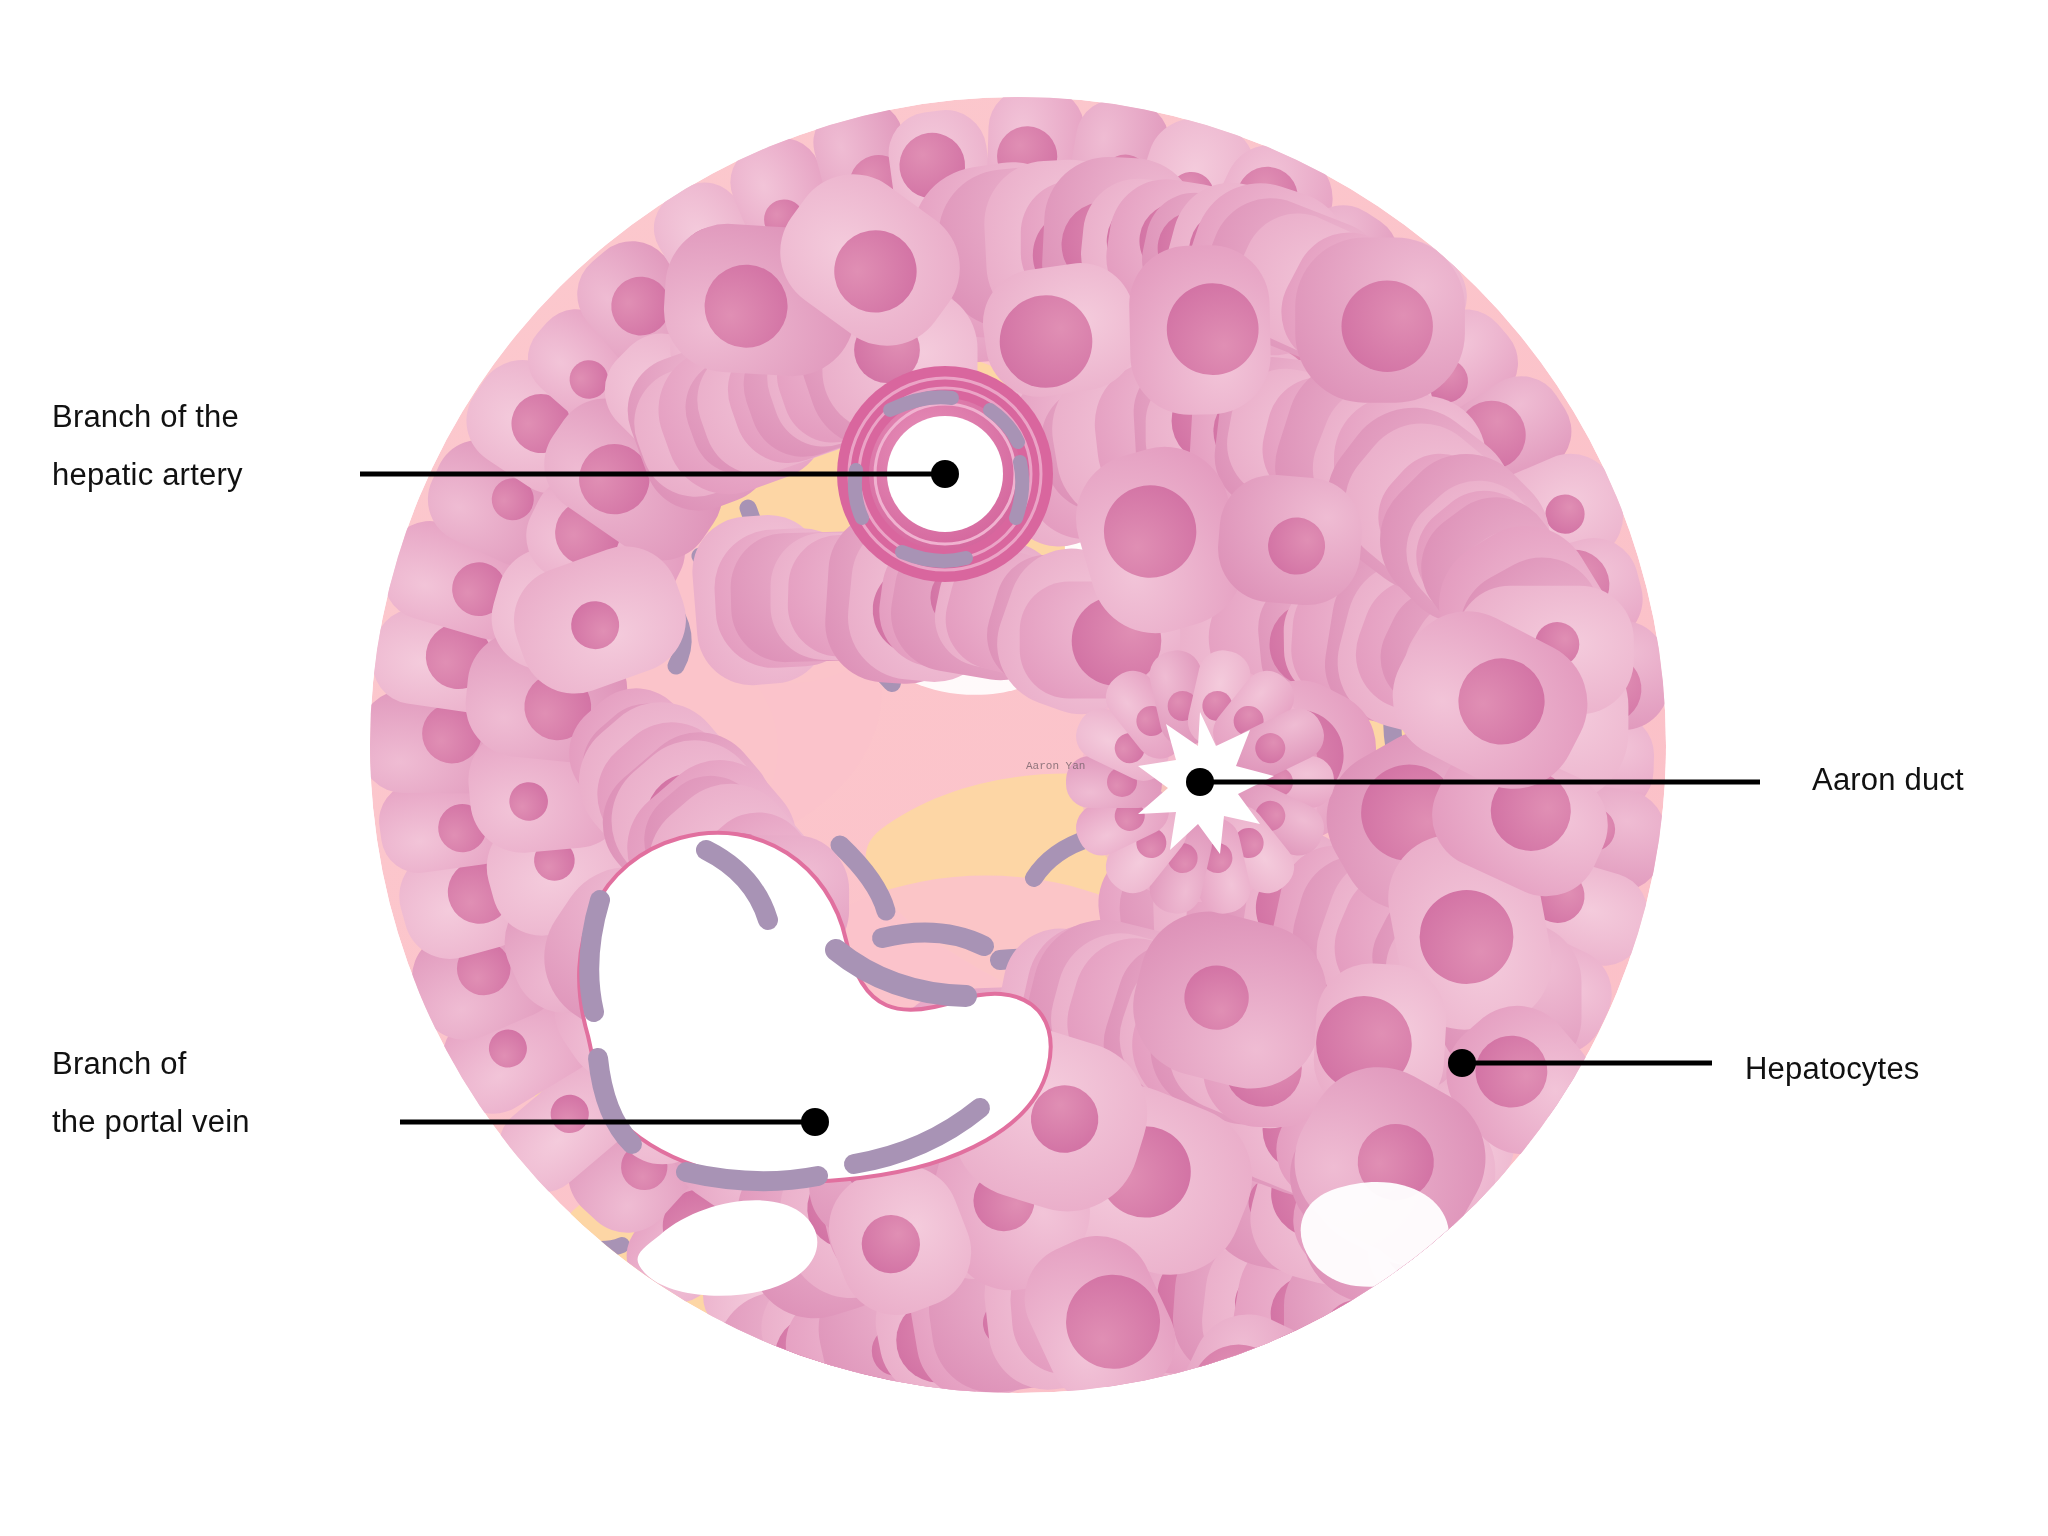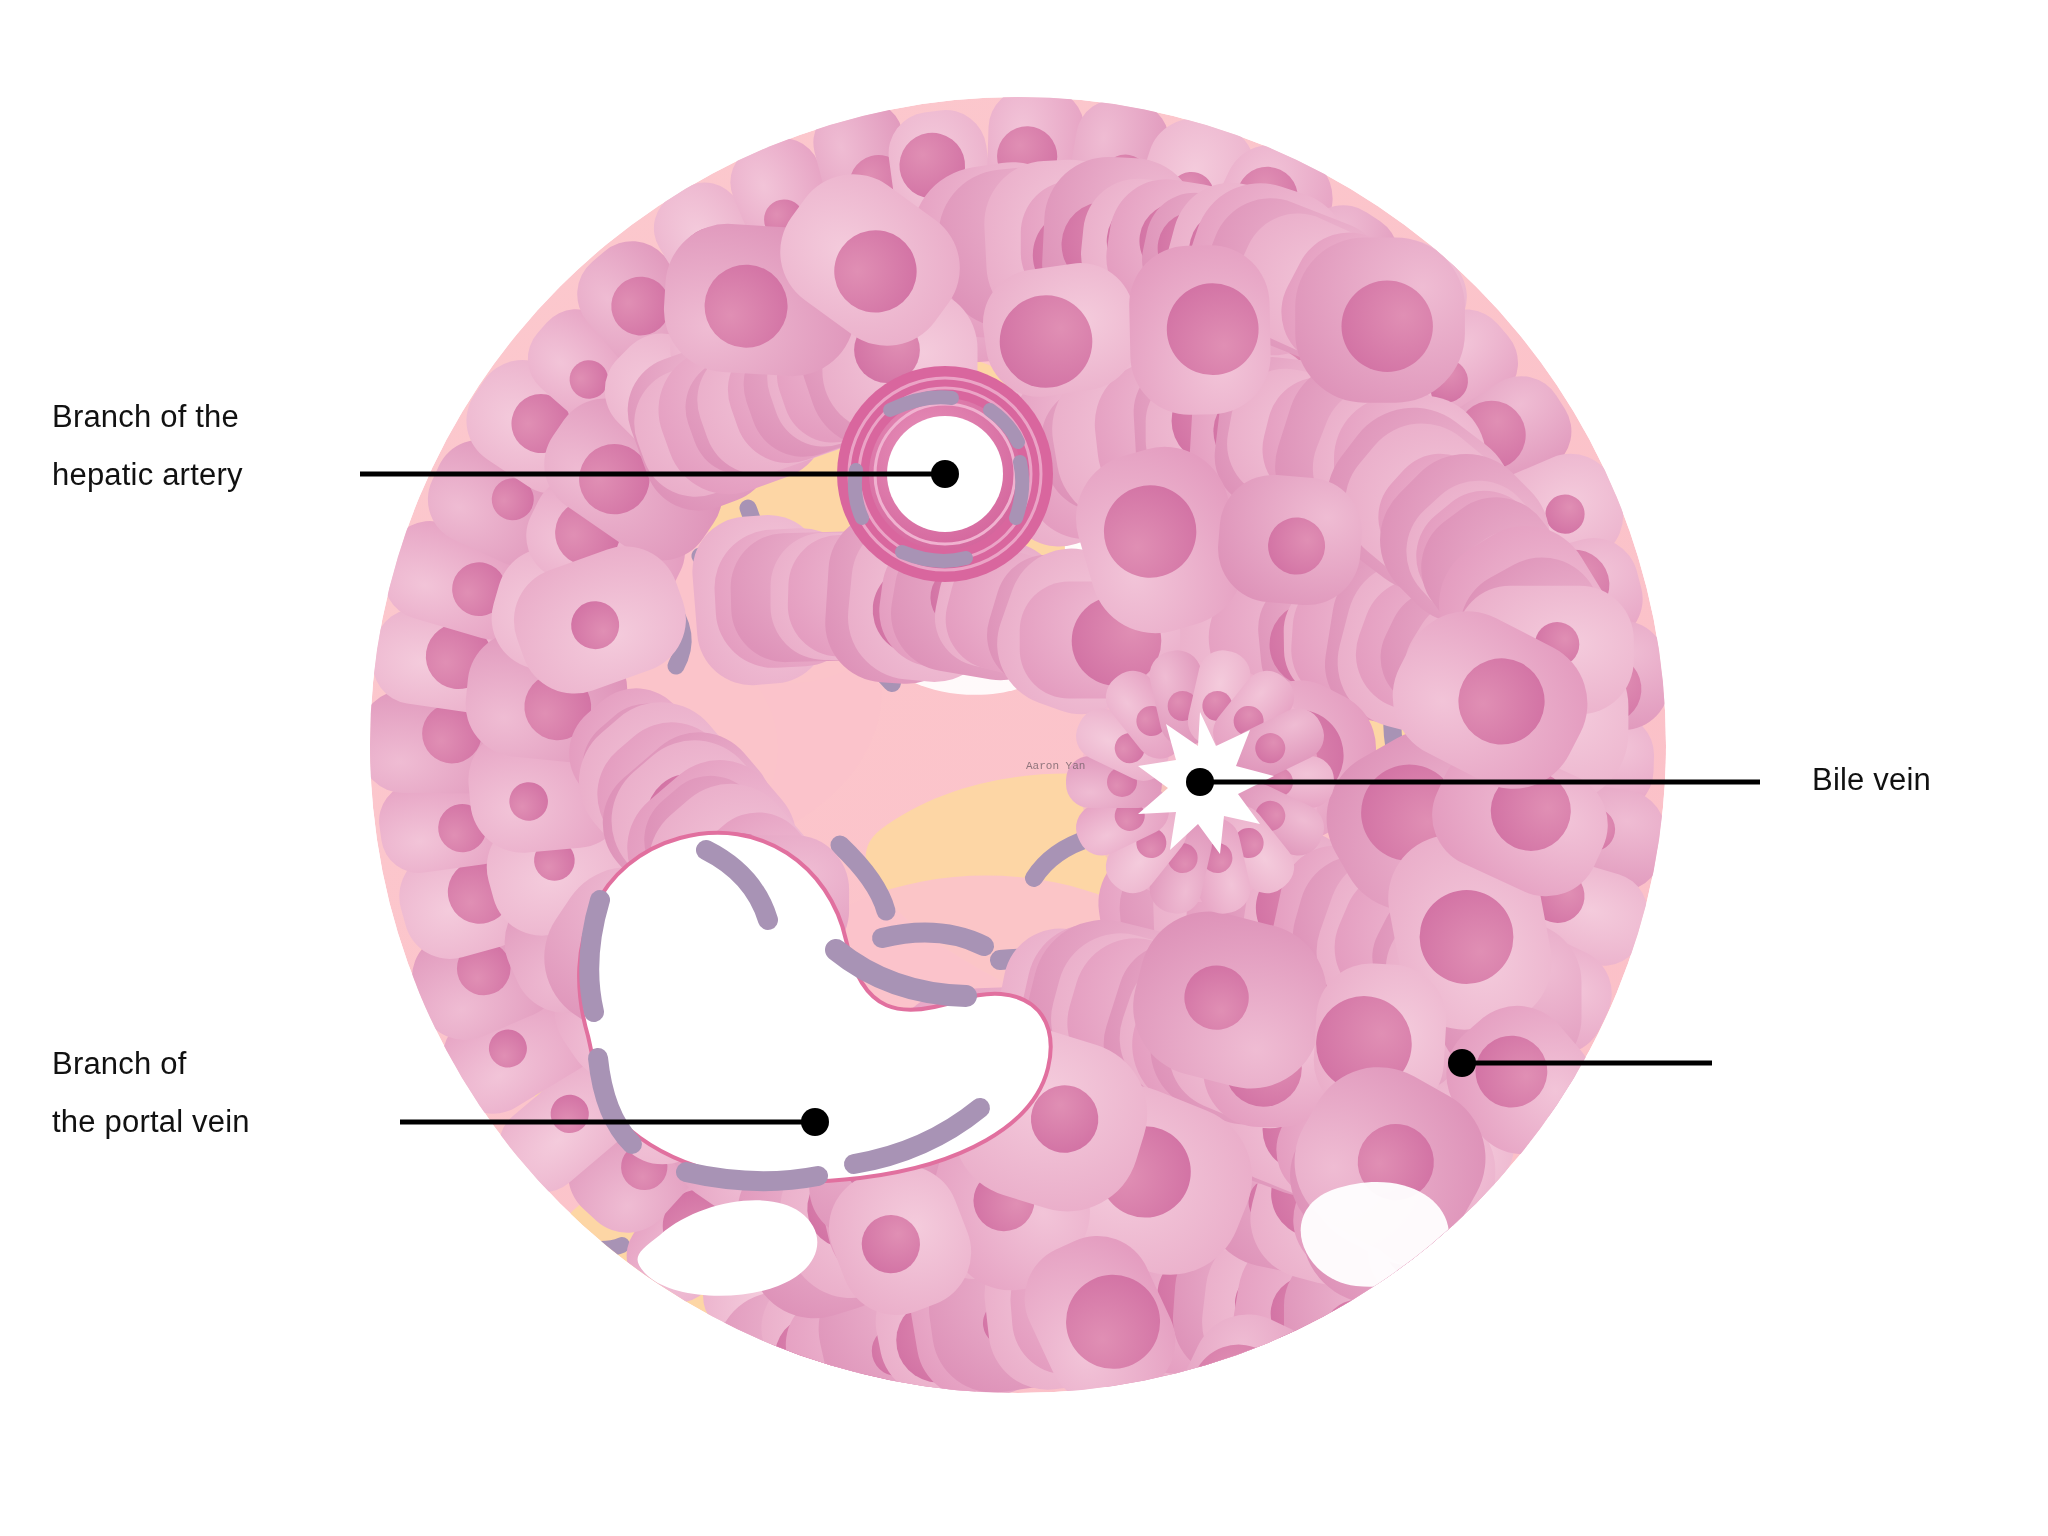--- a/index.html
+++ b/index.html
@@ -1314,18 +1314,19 @@
       <circle cx="1462" cy="1063" r="14" stroke="none"></circle>
     </g>
   </svg>
 
   <div class="lbl" style="left:52px;top:388px;">Branch of the
 hepatic artery</div>
 
   <div class="lbl" style="left:52px;top:1035px;">Branch of
 the portal vein</div>
 
-  <div class="lbl r" style="left:1812px;top:751px;">Bile vein</div>
-
+  <div class="lbl r" style="left:1812px;top:751px;">Aaron duct</div>
+
+  <div class="lbl r" style="left:1745px;top:1040px;">Hepatocytes</div>
 
   <div class="wm" style="left:1026px;top:760px;">Aaron Yan</div>
 
 </div>
 
 </body></html>

